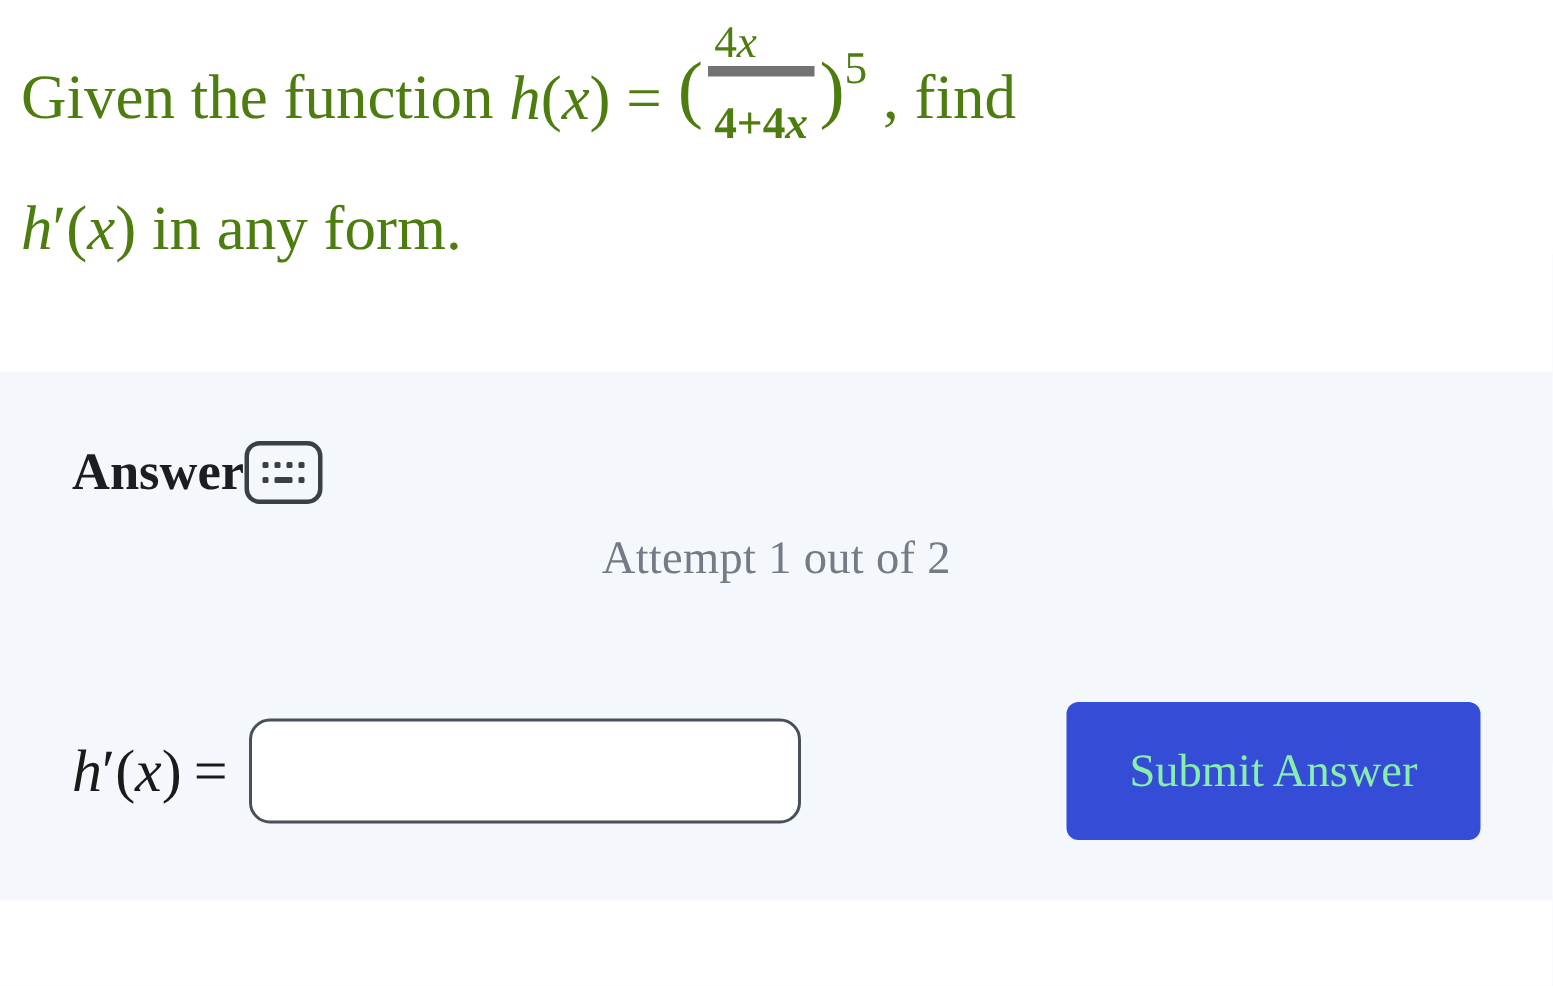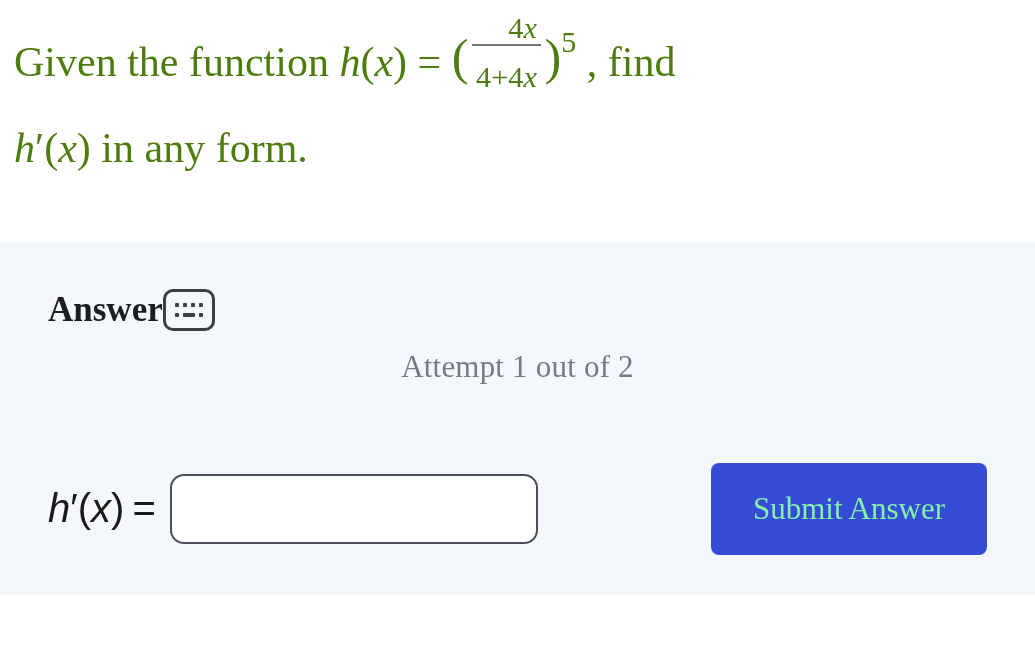--- a/index.html
+++ b/index.html
@@ -15,29 +15,29 @@
       font-size: 42px;
       color: #4d7c0f;
       line-height: 1.6;
     }
     .question .math { font-family: 'Cambria Math', 'STIX', Georgia, serif; }
     .func { font-style: italic; }
     .paren { font-size: 1.2em; position: relative; top: -0.05em; }
     .frac {
       display: inline-block;
       vertical-align: middle;
-      text-align: right;
+      text-align: left;
       font-size: 0.72em;
       line-height: 1.05;
       margin: 0 0.1em;
       position: relative;
       top: -0.18em;
     }
     .frac .num { display: block; padding: 0 0.15em; }
-    .frac .den { display: block; border-top: 2px solid #737373; padding: 16px 0.15em; }
+    .frac .den { display: block; border-top: 7px solid #737373; padding: 16px 0.15em; font-weight: bold; }
     .sup { font-size: 0.72em; vertical-align: super; position: relative; top: -0.3em; }
     .answer-card {
       margin: 60px 0 0 0;
       background: #f4f7fb;
       padding: 46px 48px 40px 48px;
     }
     .ans-header {
       display: flex;
       justify-content: flex-start;
       align-items: center;
@@ -68,21 +68,21 @@
       letter-spacing: 0.2px;
       text-align: center;
     }
     .answer-row {
       display: flex;
       align-items: center;
       gap: 14px;
       margin-top: 78px;
     }
     .prompt {
-      font-family: Liberation Sans, sans-serif;
+      font-family: Liberation Serif, serif;
       font-size: 40px;
       font-style: italic;
       color: #1a1a1a;
       white-space: nowrap;
     }
     .prompt .eq { font-style: normal; margin-left: 8px; }
     .ans-input {
       width: 368px;
       height: 70px;
       border: 2px solid #49505a;

